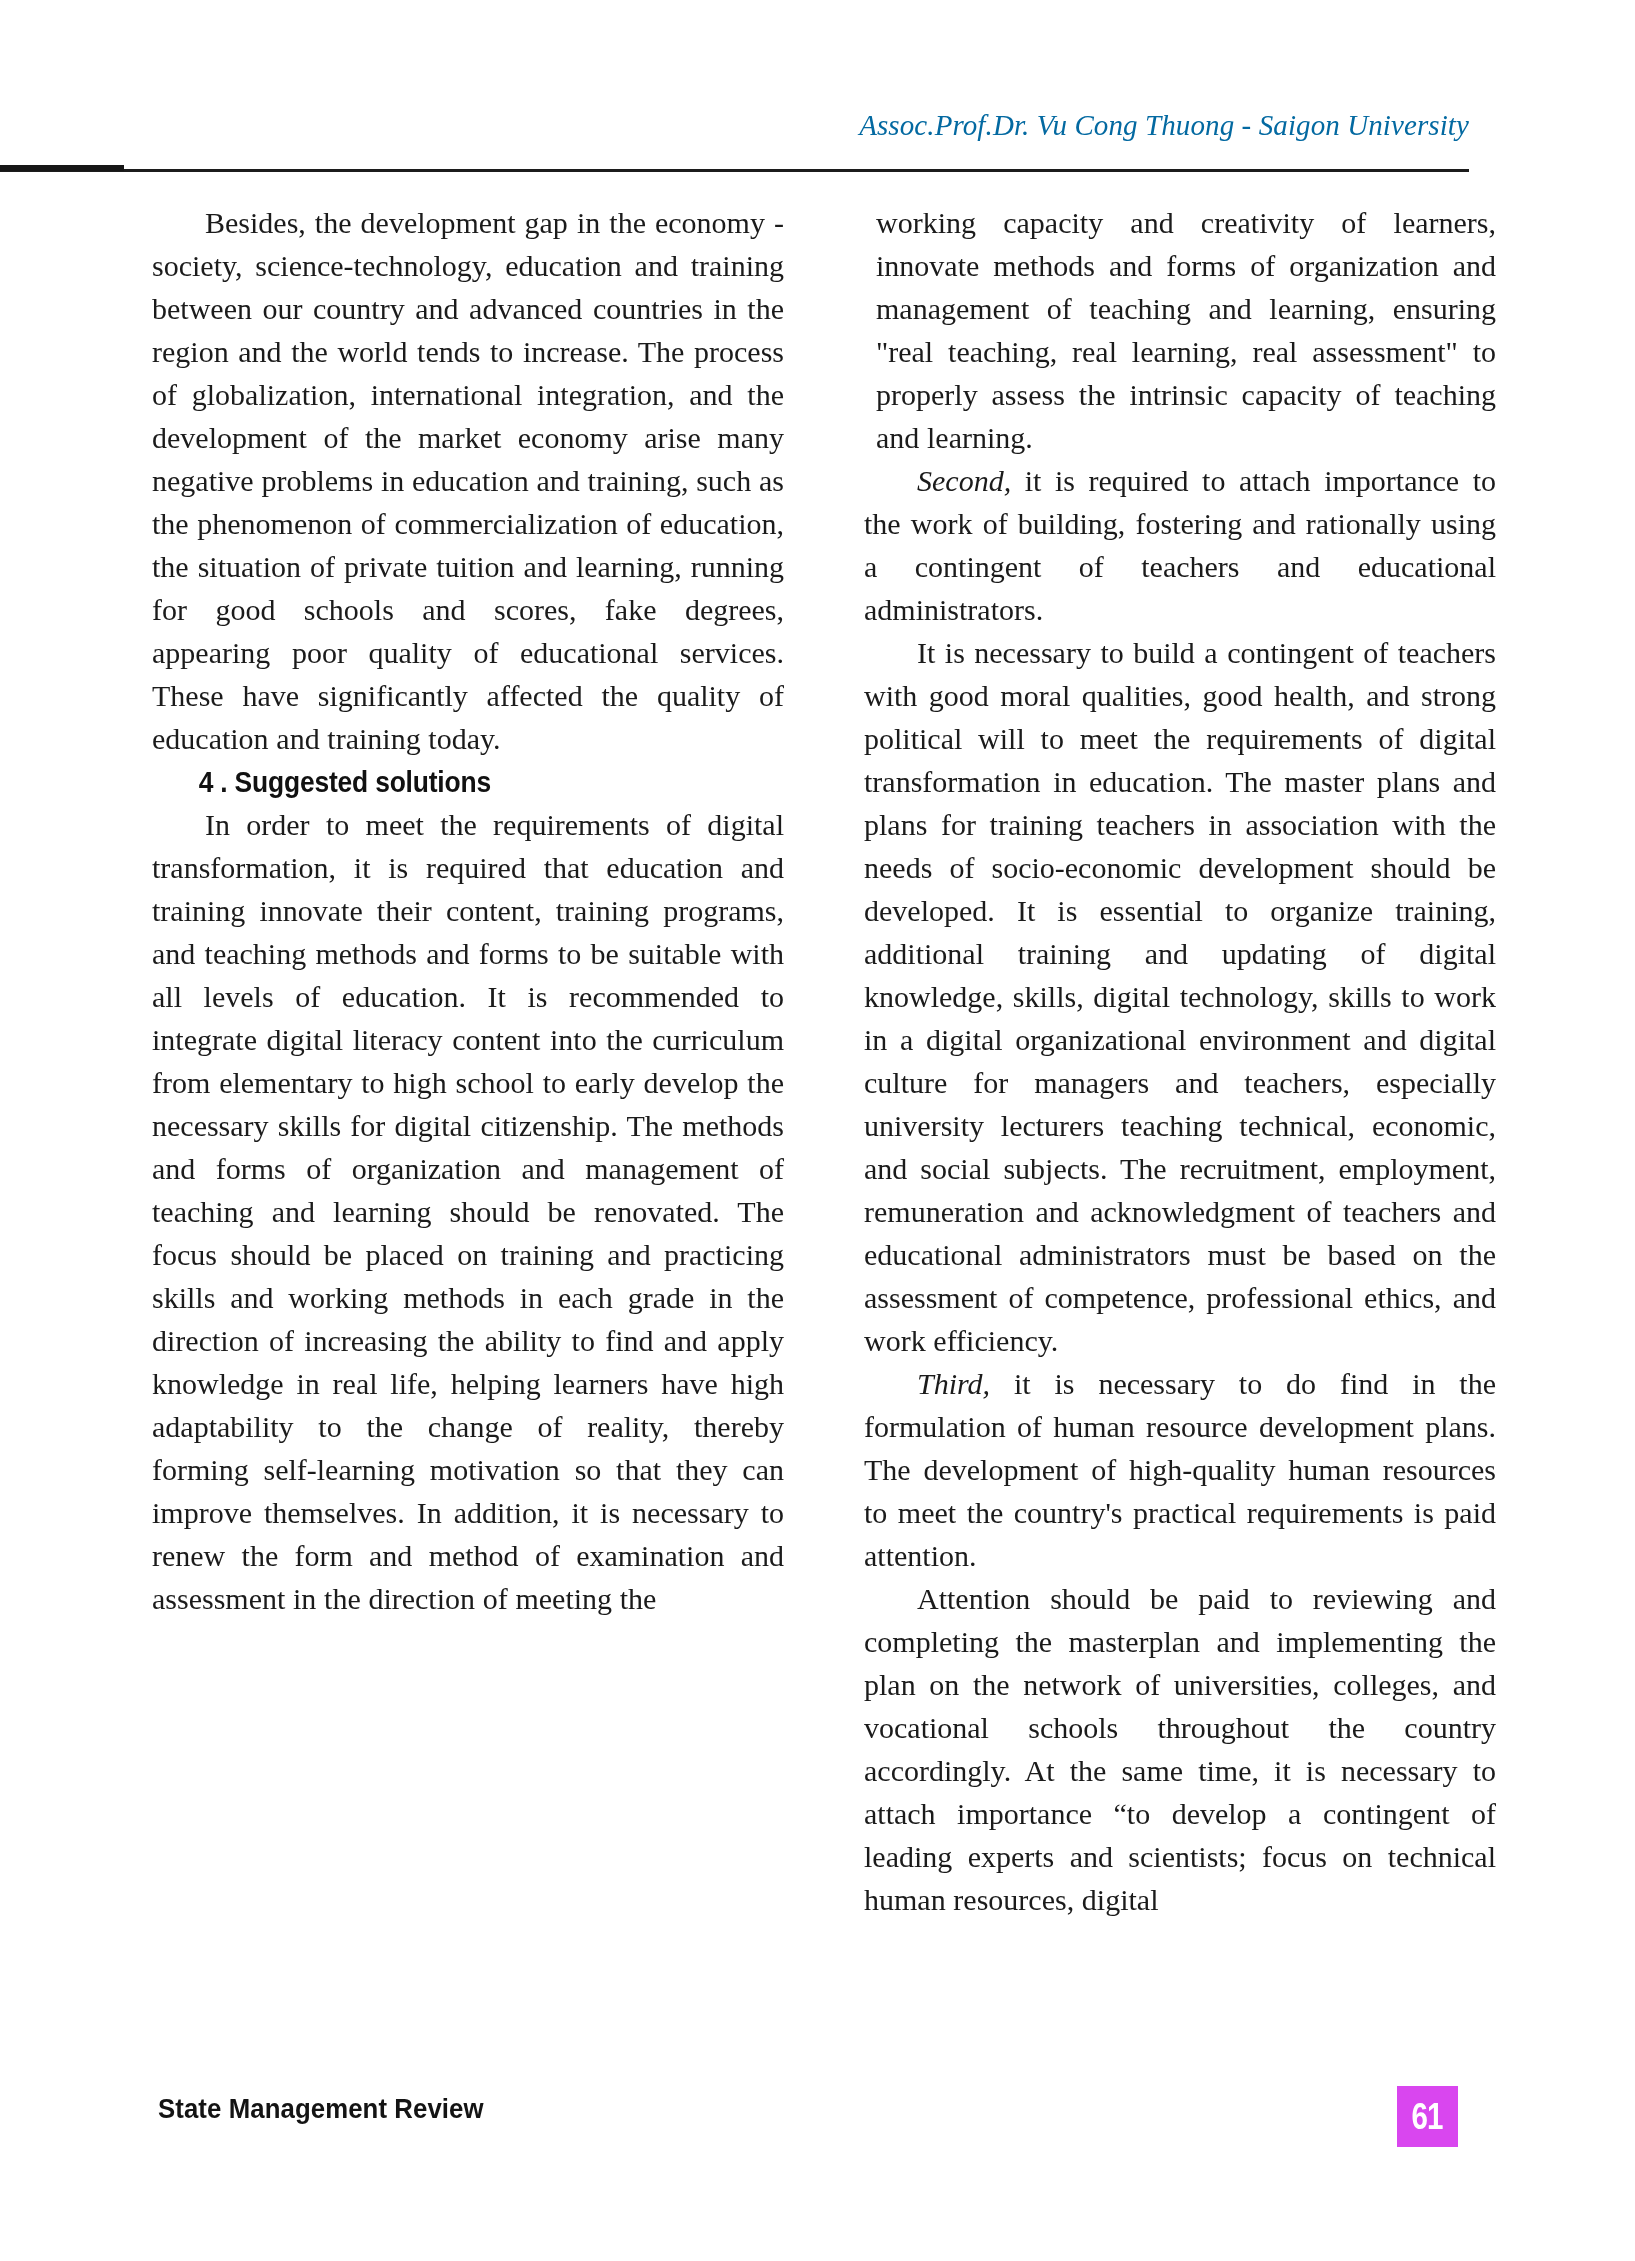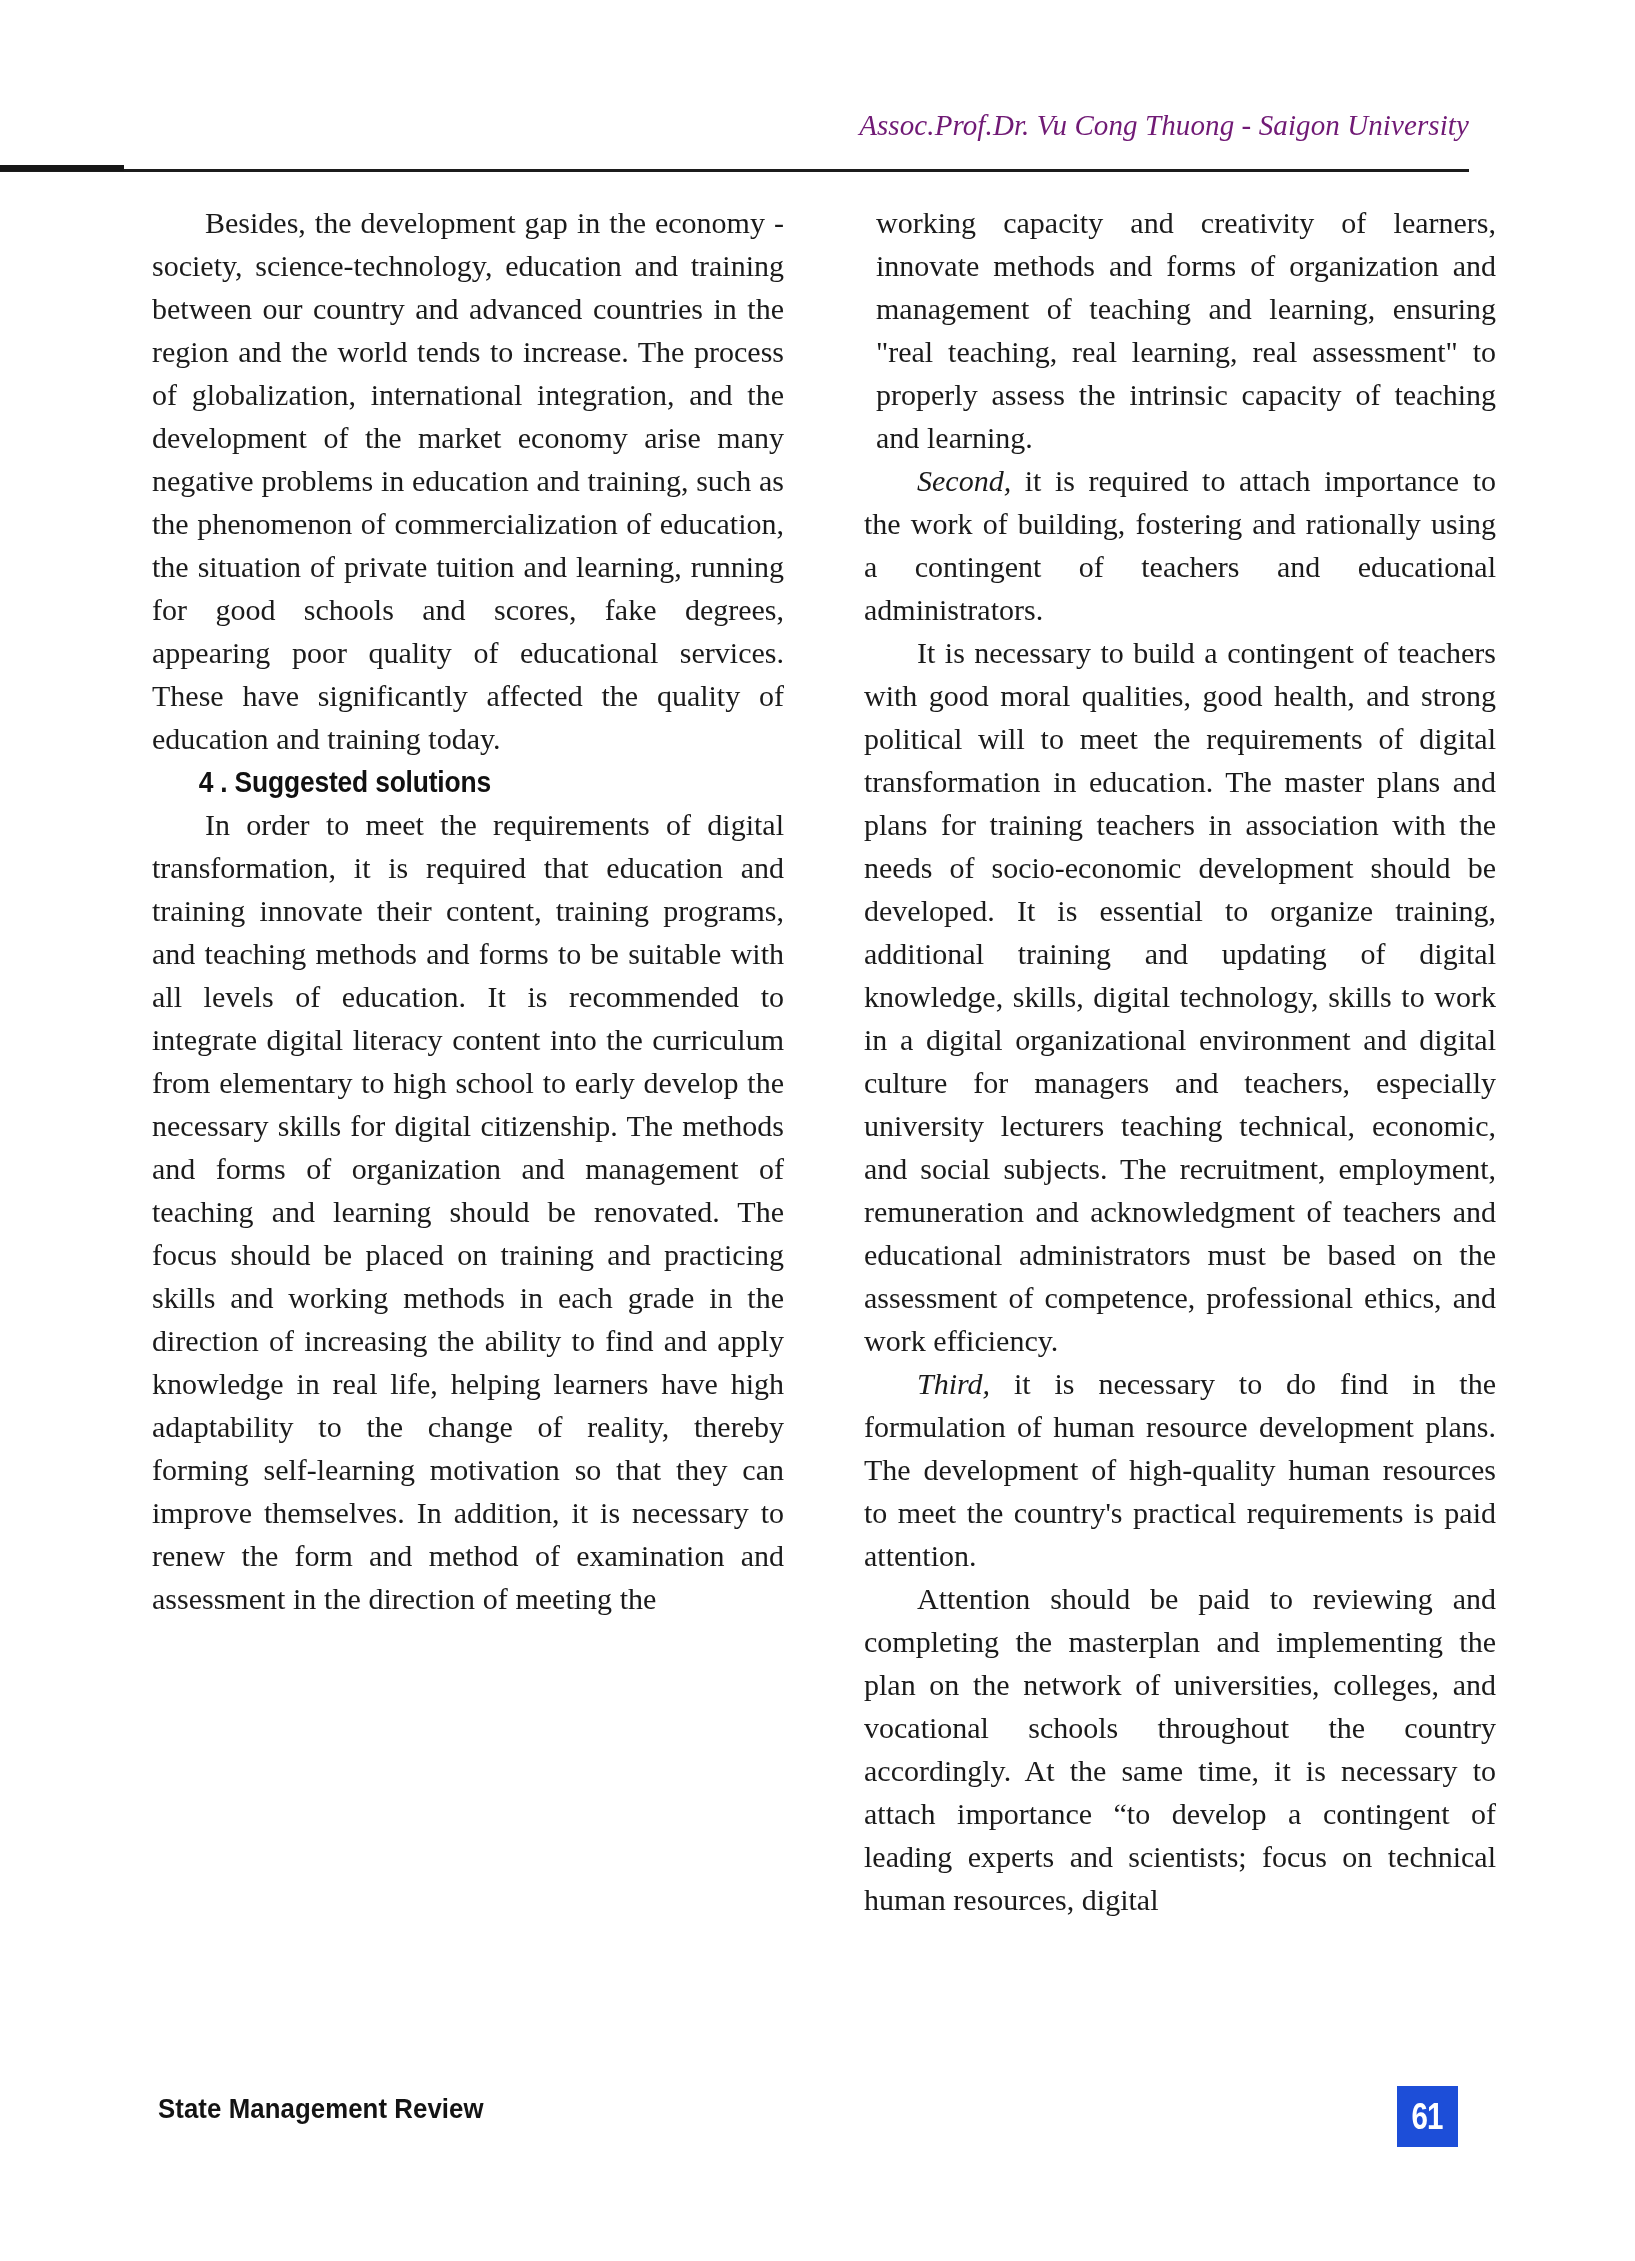--- a/index.html
+++ b/index.html
@@ -26,21 +26,21 @@
   .running-head {
     position: absolute;
     left: 0;
     top: 109px;
     width: 1469px;
     text-align: right;
     font-family: "Liberation Serif", "DejaVu Serif", serif;
     font-style: italic;
     font-size: 29px;
     letter-spacing: 0.1px;
-    color: #701a75;
+    color: #0369a1;
     white-space: nowrap;
   }
 
   .head-rule {
     position: absolute;
     left: 0;
     top: 169px;
     width: 1469px;
     height: 3.4px;
     background: #1c1c1c;
@@ -112,21 +112,21 @@
     transform-origin: left center;
     white-space: nowrap;
   }
 
   .page-number-box {
     position: absolute;
     left: 1397px;
     top: 2086px;
     width: 61px;
     height: 61px;
-    background: #1d4ed8;
+    background: #d946ef;
     display: flex;
     align-items: center;
     justify-content: center;
   }
   .page-number-box span {
     font-family: "Liberation Sans Narrow", "Liberation Sans", "DejaVu Sans", sans-serif;
     font-weight: bold;
     font-size: 36px;
     color: #ffffff;
     line-height: 1;

